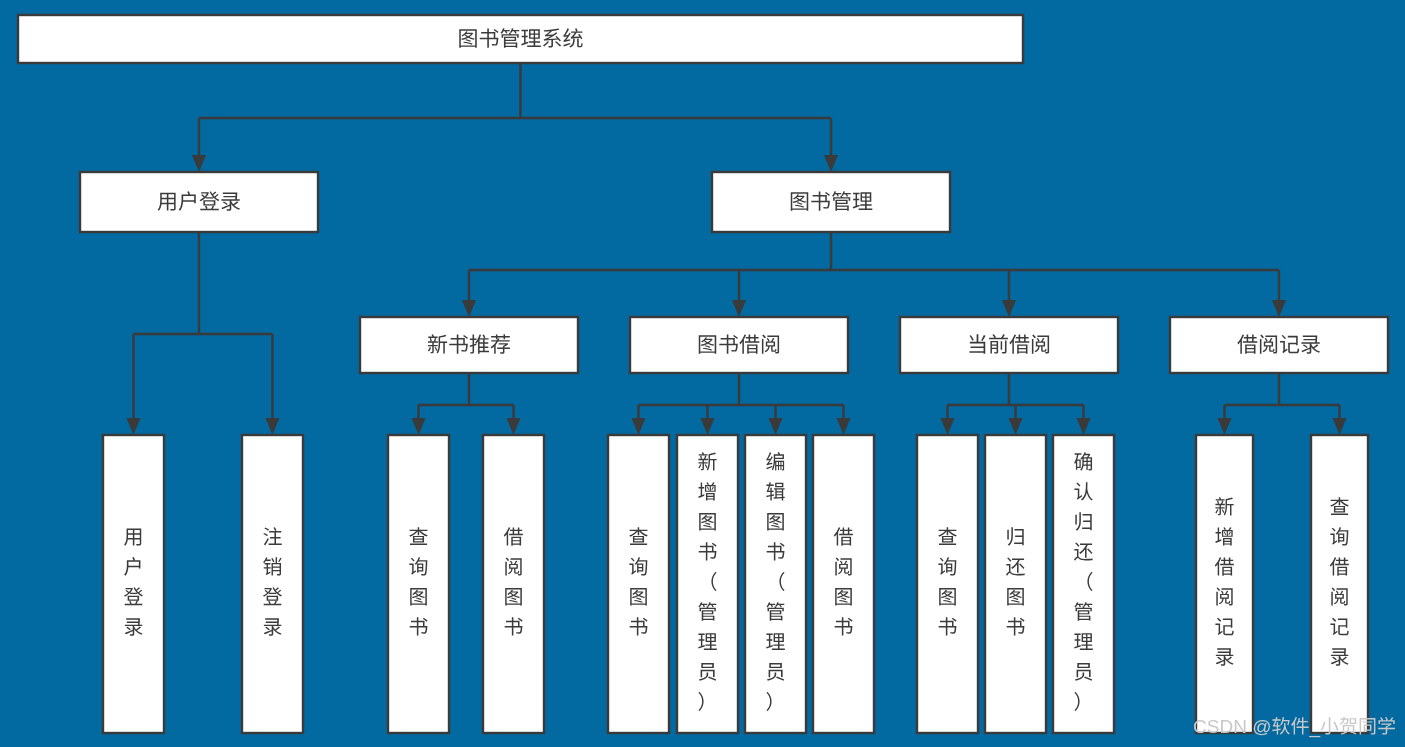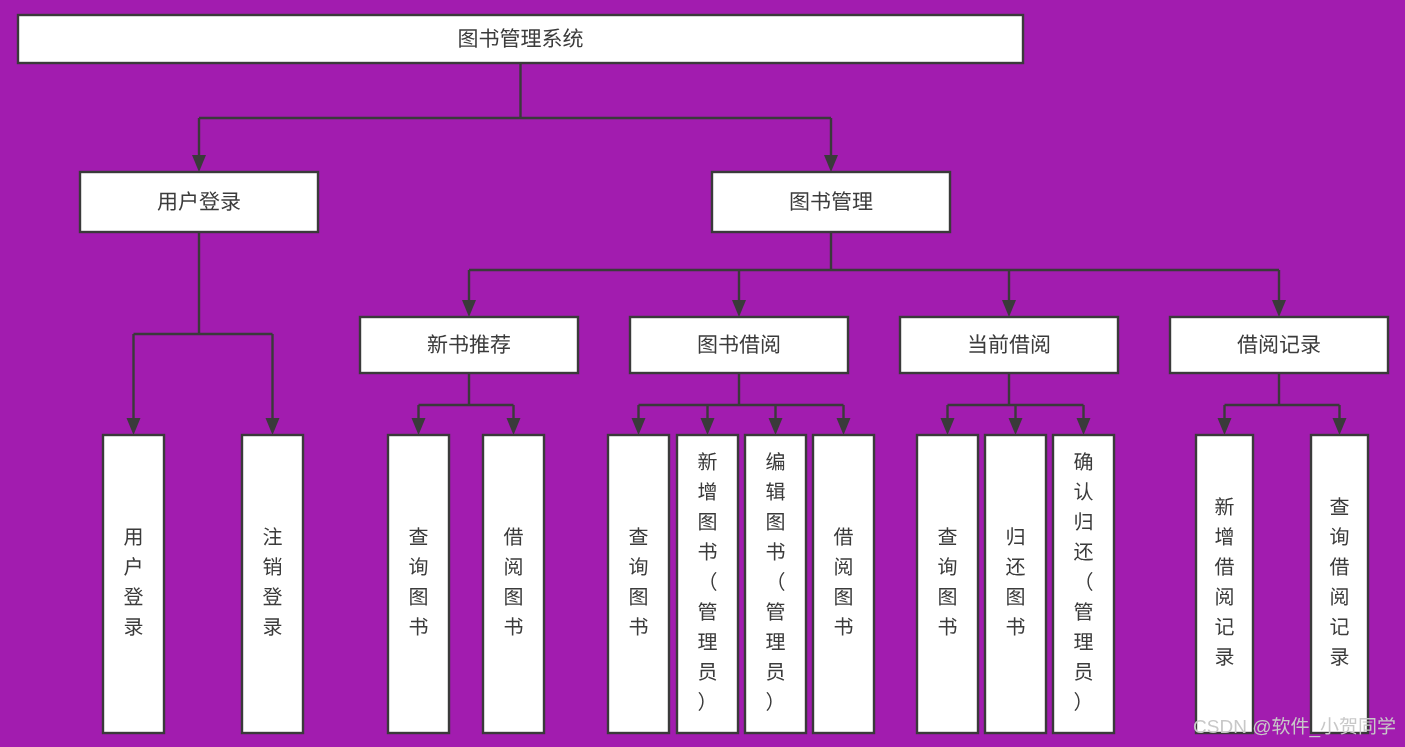--- a/index.html
+++ b/index.html
@@ -8,21 +8,21 @@
     padding: 0;
     background: #ffffff;
   }
   body {
     font-family: "Liberation Sans", "DejaVu Sans", sans-serif;
   }
   #diagram-root {
     position: relative;
     width: 1405px;
     height: 747px;
-    background: #a21caf;
+    background: #0369a1;
     overflow: hidden;
   }
   svg.diagram-canvas {
     position: absolute;
     top: 0;
     left: 0;
     width: 1405px;
     height: 747px;
     display: block;
   }

